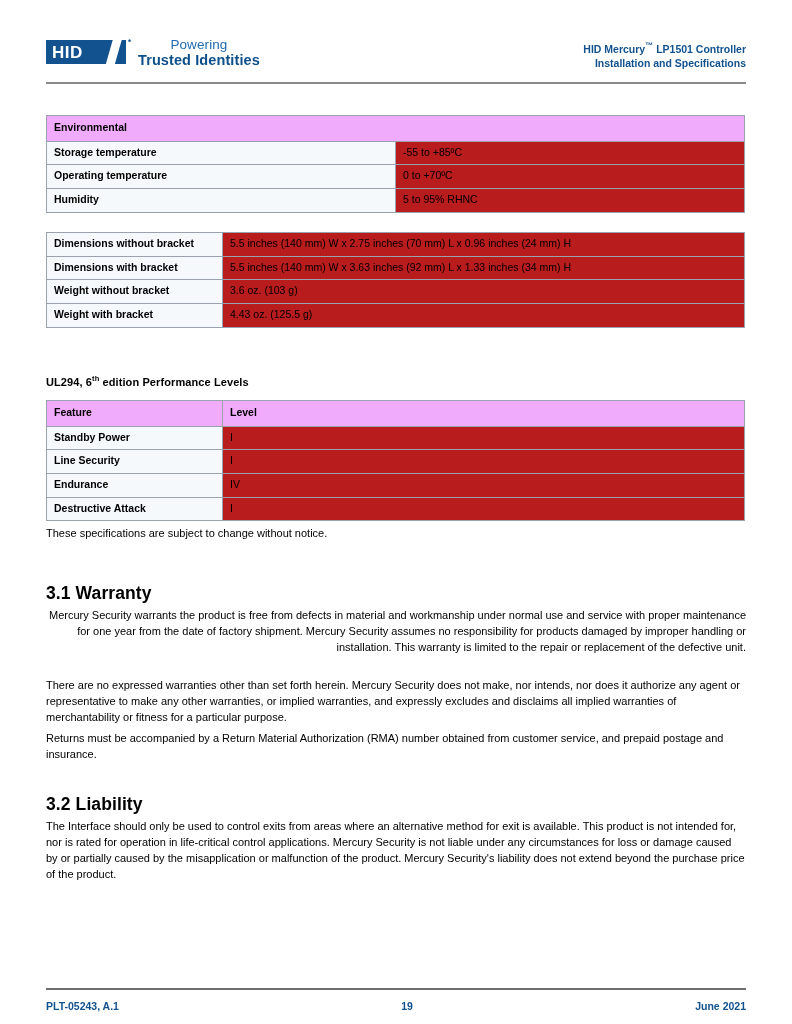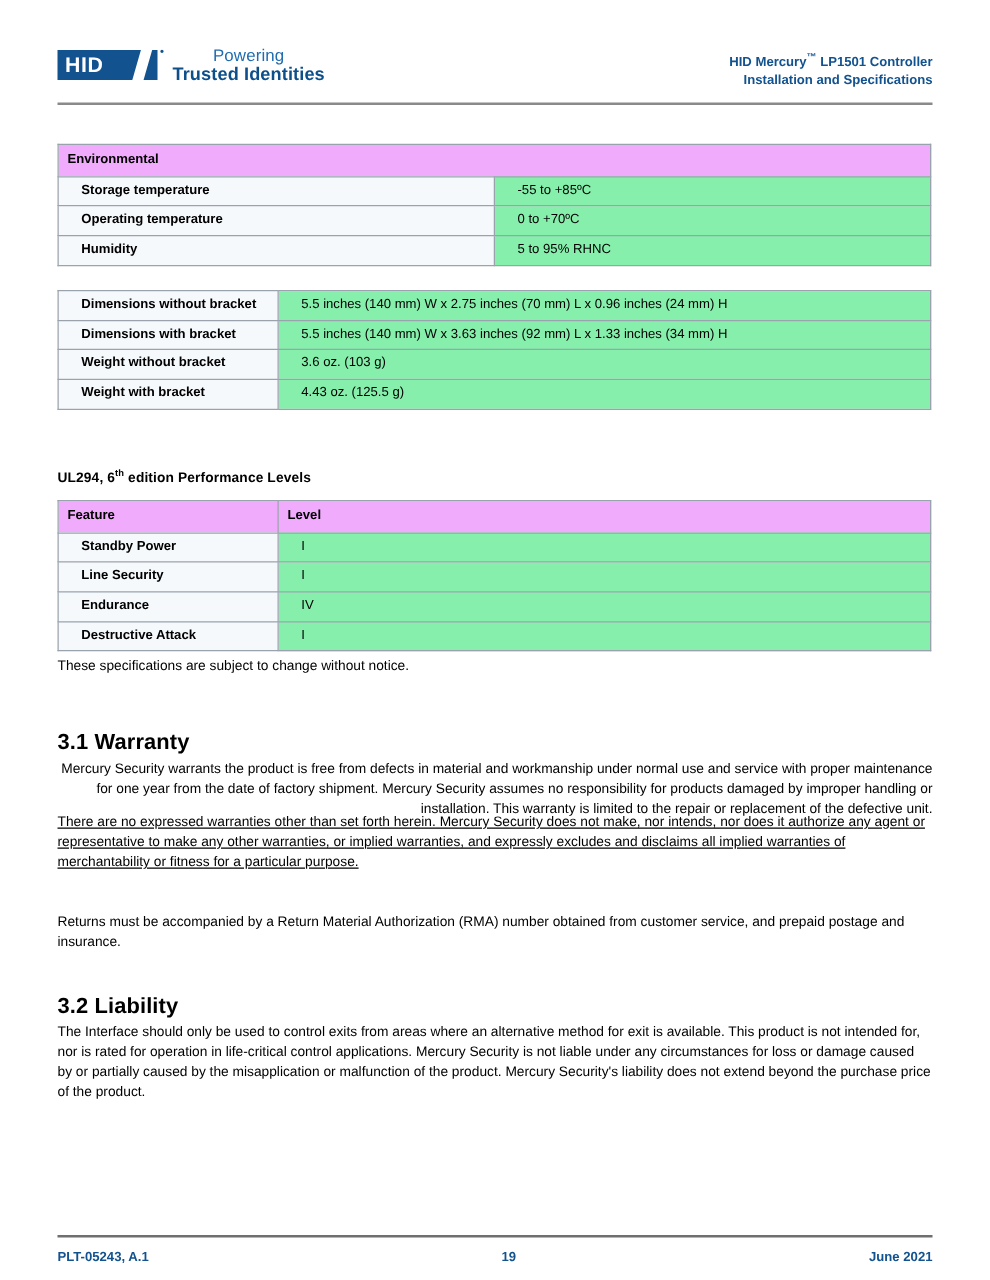--- a/index.html
+++ b/index.html
@@ -126,37 +126,37 @@
   .tbl {
     position: absolute;
     left: 46px;
     width: 699px;
     border-collapse: collapse;
     font-size: 10.5px;
     table-layout: fixed;
   }
   .tbl td {
     border: 1px solid #9aa3ad;
-    padding: 4px 7px 5px 18px;
+    padding: 4px 7px 5px 7px;
     vertical-align: middle;
     line-height: 1.3;
   }
   .tbl .hdr td {
     background: #f0abfc;
     font-weight: bold;
     font-size: 10.5px;
     padding: 5px 7px 6px 7px;
   }
   .tbl td.lbl {
     background: #f6f9fc;
     font-weight: bold;
     width: 176px;
   }
   .tbl td.val {
-    background: #86efac;
+    background: #b91c1c;
     font-weight: normal;
   }
 
   #tbl-environmental { top: 115px; }
   #tbl-mechanical    { top: 232px; }
   #tbl-ul294         { top: 400px; }
 
   .subhead {
     position: absolute;
     left: 46px;
@@ -189,21 +189,21 @@
 
   .para {
     position: absolute;
     left: 46px;
     width: 700px;
     font-size: 11px;
     line-height: 1.47;
     text-align: left;
   }
   #p-warranty-1 { top: 596px; text-align: right; }
-  #p-warranty-2 { top: 639px; text-decoration: underline; }
+  #p-warranty-2 { top: 666px; }
   #p-warranty-3 { top: 719px; }
   #p-liability-1 { top: 807px; }
 
   
   .footer-rule {
     position: absolute;
     left: 46px;
     top: 988px;
     width: 700px;
     height: 1.5px;

